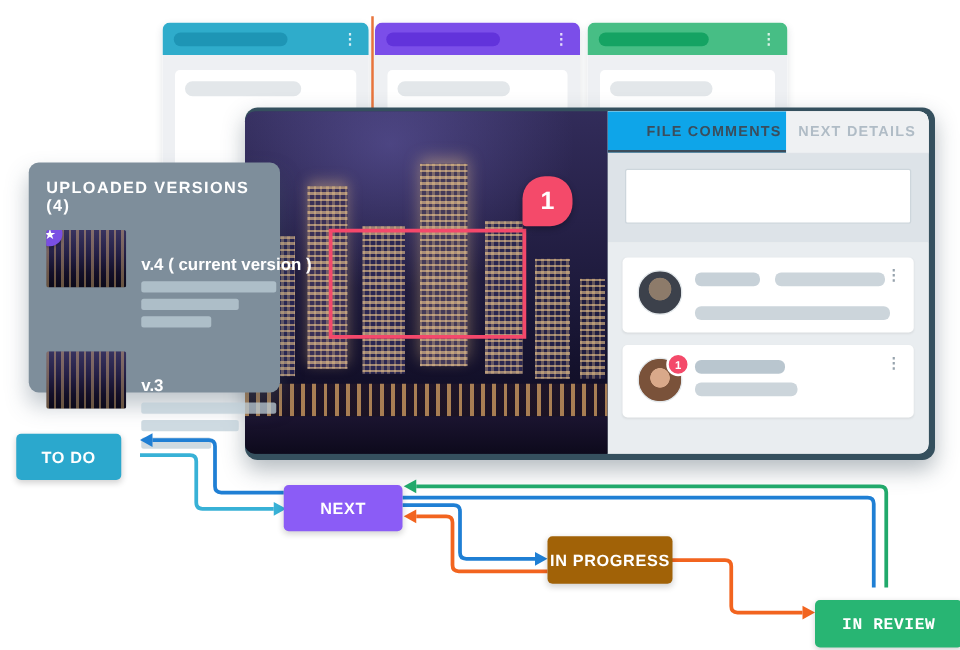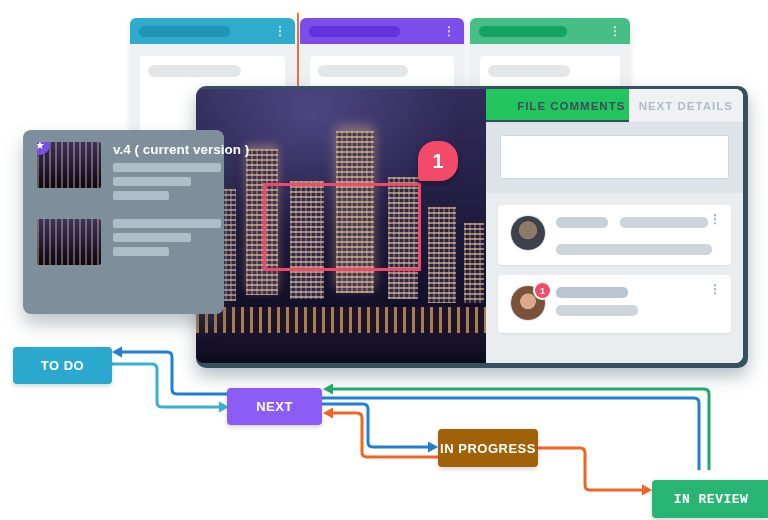--- a/index.html
+++ b/index.html
@@ -48,21 +48,21 @@
   .annotation-marker{position:absolute;left:222px;top:52px;width:40px;height:40px;
         border-radius:18px 18px 18px 3px;display:flex;align-items:center;justify-content:center;
         color:#fff;font-size:20px;font-weight:bold;box-shadow:0 2px 5px rgba(0,0,0,.3);}
 
   
   .file-panel{flex:1;background:#eef1f3;border-radius:0 8px 8px 0;display:flex;
         flex-direction:column;overflow:hidden;}
   .tabs{height:33px;display:flex;background:#f7f9fa;border-bottom:1px solid #d7dde2;flex:none;}
   .tab{flex:1;display:flex;align-items:center;justify-content:center;
         font-size:11.5px;font-weight:bold;letter-spacing:1px;cursor:default;}
-  .tab.active{color:#3b4d5c;background:#22c55e;box-shadow:inset 0 -2px 0 #3b4d5c;padding-left:28px;}
+  .tab.active{color:#3b4d5c;background:#0ea5e9;box-shadow:inset 0 -2px 0 #3b4d5c;padding-left:28px;}
   .tab.inactive{color:#b0bcc6;background:#eff1f3;}
   .compose{background:#dde3e8;padding:12px 14px 10px;flex:none;}
   .compose textarea{width:100%;height:44px;box-sizing:border-box;background:#fff;
         border:1px solid #cdd6dc;border-radius:2px;resize:none;font-family:"Liberation Sans",sans-serif;}
   .compose .btn-row{text-align:right;margin-top:8px;}
   .comment-btn{display:inline-block;background:#46596a;color:#fff;font-size:10px;font-weight:bold;
         letter-spacing:.6px;padding:7px 13px;border-radius:2px;border:none;cursor:pointer;}
   .comments{flex:1;background:#e9edf0;padding:12px;display:flex;flex-direction:column;gap:10px;overflow:hidden;}
   .comment-card{background:#fff;border-radius:4px;padding:10px 12px;position:relative;
         box-shadow:0 1px 2px rgba(0,0,0,.07);}
@@ -85,30 +85,30 @@
         box-shadow:0 10px 18px rgba(70,90,105,.35);}
   .versions-title{color:#fff;font-size:13px;font-weight:600;letter-spacing:1.1px;margin-bottom:12px;}
   .version-item{display:flex;gap:12px;margin-bottom:14px;position:relative;}
   .thumb{width:64px;height:46px;border-radius:2px;flex:none;position:relative;overflow:hidden;
         background:
           repeating-linear-gradient(90deg, rgba(255,205,130,.38) 0 2px, transparent 2px 6px),
           linear-gradient(180deg,#38335f 0%,#241f45 42%,#130f28 75%,#0b0918 100%);}
   .star-badge{position:absolute;left:-7px;top:-7px;width:20px;height:20px;border-radius:50%;
         background:#7a4fe3;color:#fff;font-size:11px;display:flex;align-items:center;
         justify-content:center;box-shadow:0 1px 3px rgba(0,0,0,.3);z-index:1;}
-  .v-info{flex:1;}
+  .v-info{flex:1;margin-top:20px;}
   .v-label{color:#fff;font-size:13.5px;font-weight:bold;margin-bottom:6px;white-space:nowrap;}
   .v-bar{height:9px;border-radius:2px;background:rgba(190,205,215,.75);margin-bottom:5px;}
 
   
   .flow-svg{position:absolute;left:0;top:0;z-index:4;pointer-events:none;}
   .status-btn{position:absolute;z-index:5;display:flex;align-items:center;justify-content:center;
         color:#fff;font-size:13px;font-weight:bold;letter-spacing:.5px;border-radius:4px;
         box-shadow:0 2px 5px rgba(0,0,0,.18);cursor:pointer;}
-  .st-todo{left:13px;top:347px;width:99px;height:37px;}
+  .st-todo{left:13px;top:347px;width:84px;height:37px;}
   .st-next{left:227px;top:388px;width:95px;height:37px;}
   .st-inprogress{left:438px;top:429px;width:100px;height:38px;}
   .st-inreview{left:652px;top:480px;width:118px;height:38px;font-family:Liberation Mono, monospace;}
 </style>
 </head>
 <body>
 
 <div class="stage">
 
   <div class="column col-1">
@@ -200,36 +200,38 @@
               
             </div>
           </div>
 
         </div>
       </div>
     </div>
   </div>
 
   <div class="versions" style="background: rgb(126, 142, 155);">
+    <div class="versions-title">UPLOADED VERSIONS (4)</div>
 
     <div class="version-item">
       <span class="thumb">
         <span class="star-badge">★</span>
       </span>
       <div class="v-info">
         <div class="v-label">v.4 ( current version )</div>
         <div class="v-bar" style="width:108px;"></div>
         <div class="v-bar" style="width:78px;"></div>
         <div class="v-bar" style="width:56px;"></div>
       </div>
     </div>
 
     <div class="version-item">
       <span class="thumb"></span>
       <div class="v-info">
+        <div class="v-label">v.3</div>
         <div class="v-bar" style="width:108px;"></div>
         <div class="v-bar" style="width:78px;"></div>
         <div class="v-bar" style="width:56px;"></div>
       </div>
     </div>
   </div>
 
   <svg class="flow-svg" width="768" height="520" viewBox="0 0 768 520">
 
     <path d="M112,364 H152 Q157,364 157,369 V402 Q157,407 162,407 H219" fill="none" stroke-width="3" stroke="#38B1D6"></path>

